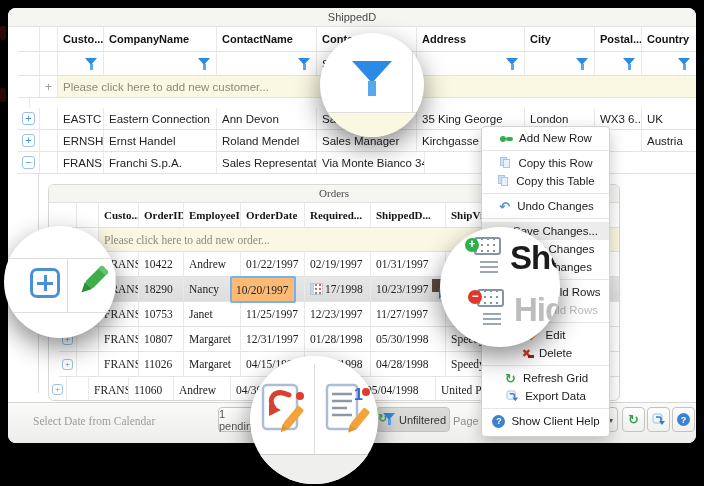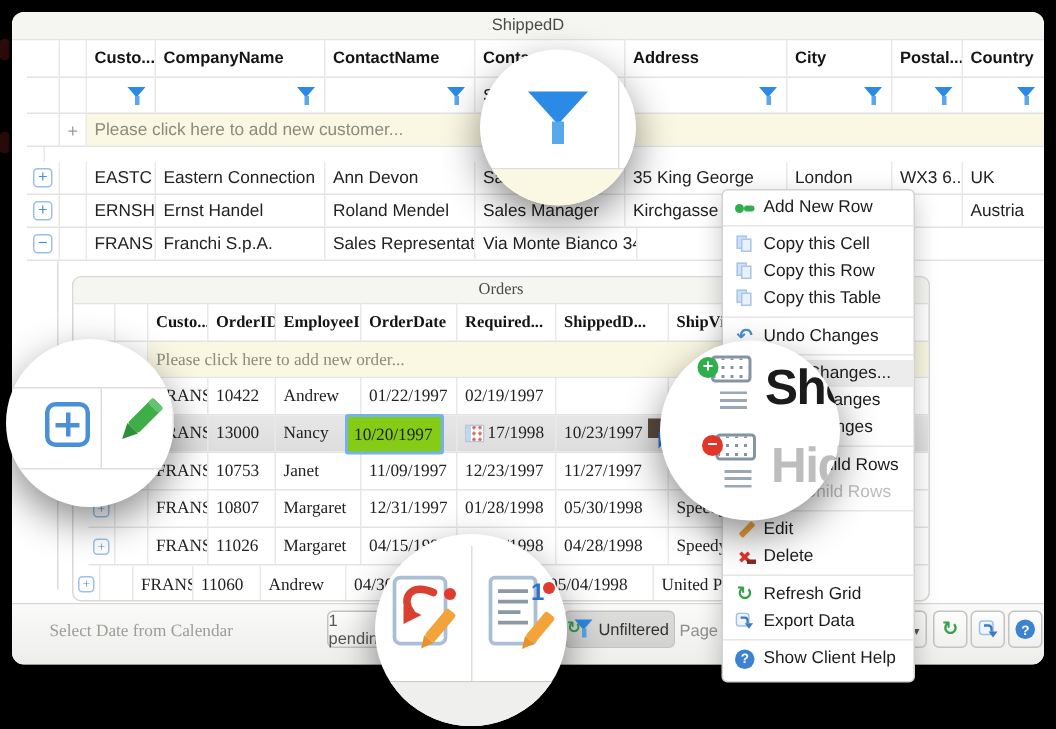--- a/index.html
+++ b/index.html
@@ -37,30 +37,30 @@
   
   .expico{width:13px;height:13px;border:1px solid #9cc0ea;border-radius:3px;color:#4a90d9;
           font-size:11px;line-height:11px;text-align:center;background:#fff;box-sizing:border-box;flex:none;}
   .expico.sm{width:11px;height:11px;font-size:9px;line-height:9px;}
   .plusgray{color:#9a9a9a;font-size:12px;}
   
   .opanel{position:absolute;left:40px;top:176px;width:572px;height:217px;background:#fff;
           border:1px solid #d8d8d6;border-radius:6px;overflow:hidden;box-sizing:border-box;z-index:8;font-family:Liberation Serif, serif;}
   .treeline{position:absolute;width:1px;background:#ddddda;}
   
-  .editcell{position:absolute;border:2px solid #74b2ef;border-radius:2px;background:#84cc16;
+  .editcell{position:absolute;border:2px solid #74b2ef;border-radius:2px;background:#fdba74;
             display:flex;align-items:center;padding:0 4px;font-size:11.5px;color:#222;box-sizing:border-box;z-index:3;}
   .calico{position:relative;width:13px;height:12px;border:1px solid #b9c6d4;background:#fff;flex:none;
           background-image:radial-gradient(#d46a5f 1px,transparent 1.2px);background-size:4px 4px;
           background-position:3px 3px;margin-right:2px;box-sizing:border-box;}
   .calico::before{content:"";position:absolute;left:0;top:0;width:3px;height:100%;background:#bcd7f2;}
   
   .menu{position:absolute;left:481px;top:126px;width:129px;background:#fff;border:1px solid #d2d2d0;
         border-radius:4px;box-shadow:0 5px 16px rgba(0,0,0,.22);padding:2px 0 6px;z-index:40;box-sizing:border-box;}
-  .mi{height:18px;display:flex;align-items:center;padding:0 7px;font-size:11.5px;color:#1c1c1c;}
+  .mi{height:18px;display:flex;align-items:center;padding:0 7px;font-size:11.5px;color:#1c1c1c;justify-content:center;}
   .mi .ic{width:15px;margin-right:5px;display:flex;justify-content:center;align-items:center;flex:none;}
   .mi.dis{color:#bcbcbc;}
   .mi.hl{background:#ececec;}
   .msep{height:1px;background:#e6e6e4;margin:3px 0;}
   
   .gi{font-family:"DejaVu Sans",sans-serif;}
   .ic-addrow{position:relative;width:13px;height:9px;}
   .ic-addrow::before{content:"";position:absolute;left:0;top:2px;width:6px;height:6px;border-radius:50%;background:#2faf4c;}
   .ic-addrow::after{content:"";position:absolute;left:6px;top:3px;width:7px;height:4px;border-radius:2px;background:#2faf4c;}
   .ic-copy{position:relative;width:12px;height:12px;}
@@ -257,31 +257,32 @@
       <div class="row bline" style="top:67px;height:25px;">
         <div class="cell o0">
             <span class="expico sm">+</span>
           </div>
         <div class="cell o1"></div>
         <div class="cell o2">FRANS</div>
         <div class="cell o3">10422</div>
         <div class="cell o4">Andrew</div>
         <div class="cell o5">01/22/1997</div>
         <div class="cell o6">02/19/1997</div>
+        <div class="cell o7">01/31/1997</div>
         <div class="cell o8"></div>
         <div class="cell o9"></div>
       </div>
 
       <div class="row bline selrow" style="top:92px;height:25px;">
         <div class="cell o0">
             <span class="expico sm">+</span>
           </div>
         <div class="cell o1"></div>
         <div class="cell o2">FRANS</div>
-        <div class="cell o3">13000</div>
+        <div class="cell o3">18290</div>
         <div class="cell o4">Nancy</div>
         <div class="cell o5"></div>
         <div class="cell o6">
             <span class="calico"></span>
             <span>17/1998</span>
           </div>
         <div class="cell o7">10/23/1997</div>
         <div class="cell o8"></div>
         <div class="cell o9"></div>
       </div>
@@ -289,21 +290,21 @@
       <div class="editcell" style="left:181px;top:91px;width:66px;height:27px;">10/20/1997</div>
 
       <div class="row bline" style="top:117px;height:25px;">
         <div class="cell o0">
             <span class="expico sm">+</span>
           </div>
         <div class="cell o1"></div>
         <div class="cell o2">FRANS</div>
         <div class="cell o3">10753</div>
         <div class="cell o4">Janet</div>
-        <div class="cell o5">11/09/1997</div>
+        <div class="cell o5">11/25/1997</div>
         <div class="cell o6">12/23/1997</div>
         <div class="cell o7">11/27/1997</div>
         <div class="cell o8">Speedy Express</div>
         <div class="cell o9"></div>
       </div>
 
       <div class="row bline" style="top:142px;height:25px;">
         <div class="cell o0">
             <span class="expico sm">+</span>
           </div>
@@ -383,26 +384,20 @@
   <div class="artifact2"></div>
 
   <div class="menu">
     <div class="mi">
         <span class="ic">
           <span class="ic-addrow"></span>
         </span>
         <span>Add New Row</span>
       </div>
     <div class="msep"></div>
-    <div class="mi">
-        <span class="ic">
-          <span class="ic-copy"></span>
-        </span>
-        <span>Copy this Cell</span>
-      </div>
     <div class="mi">
         <span class="ic">
           <span class="ic-copy"></span>
         </span>
         <span>Copy this Row</span>
       </div>
     <div class="mi">
         <span class="ic">
           <span class="ic-copy"></span>
         </span>

